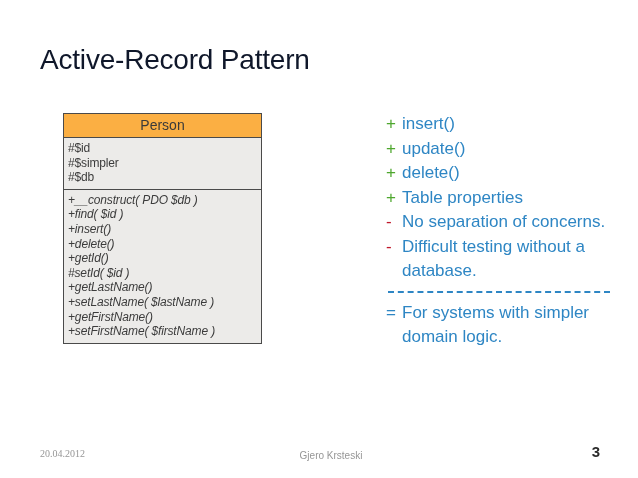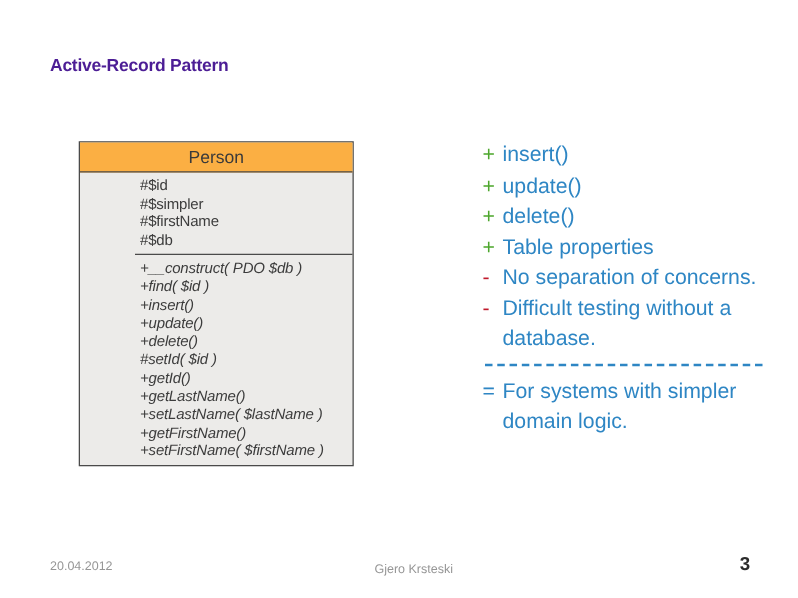--- a/index.html
+++ b/index.html
@@ -14,49 +14,48 @@
     overflow: hidden;
     font-family: "Liberation Sans", sans-serif;
     -webkit-font-smoothing: antialiased;
   }
 
   
   .slide-title {
     position: absolute;
     left: 40px;
     top: 44px;
-    font-size: 14px;
-    font-weight: bold;
-    color: #4c1d95;
+    font-size: 28px;
+    font-weight: normal;
+    color: #0f172a;
     letter-spacing: -0.2px;
     white-space: nowrap;
   }
 
   
   .uml-box {
     position: absolute;
     left: 63px;
     top: 113px;
-    width: 220px;
+    width: 199px;
     border: 1px solid #4a4a4a;
     background: #ecebe9;
     box-sizing: border-box;
   }
   .uml-header {
     background: #fbaf43;
     border-bottom: 1px solid #4a4a4a;
     text-align: center;
     font-size: 14px;
     color: #3a3a3a;
     padding: 3px 0 4px 0;
     line-height: 1.15;
   }
   .uml-section {
     padding: 3px 0 4px 4px;
-    margin-left: 44px;
   }
   .uml-section + .uml-section {
     border-top: 1px solid #4a4a4a;
     font-style: italic;
   }
   .uml-line {
     font-size: 12px;
     line-height: 14.6px;
     color: #3c3c3c;
     white-space: pre;
@@ -102,20 +101,21 @@
     width: 222px;
   }
 
   
   .footer-date {
     position: absolute;
     left: 40px;
     top: 448px;
     font-size: 10px;
     color: #969696;
+    font-family: Liberation Serif, serif;
   }
   .footer-author {
     position: absolute;
     left: 12px;
     top: 450px;
     width: 638px;
     text-align: center;
     font-size: 10px;
     color: #969696;
   }
@@ -133,31 +133,29 @@
 </head>
 <body>
 
 <div class="slide-title">Active-Record Pattern</div>
 
 <div class="uml-box">
   <div class="uml-header">Person</div>
   <div class="uml-section">
     <div class="uml-line">#$id</div>
     <div class="uml-line">#$simpler</div>
-    <div class="uml-line">#$firstName</div>
     <div class="uml-line">#$db</div>
   </div>
   <div class="uml-section">
     <div class="uml-line">+__construct( PDO $db )</div>
     <div class="uml-line">+find( $id )</div>
     <div class="uml-line">+insert()</div>
-    <div class="uml-line">+update()</div>
     <div class="uml-line">+delete()</div>
+    <div class="uml-line">+getId()</div>
     <div class="uml-line">#setId( $id )</div>
-    <div class="uml-line">+getId()</div>
     <div class="uml-line">+getLastName()</div>
     <div class="uml-line">+setLastName( $lastName )</div>
     <div class="uml-line">+getFirstName()</div>
     <div class="uml-line">+setFirstName( $firstName )</div>
   </div>
 </div>
 
 <div class="points">
 
   <div class="point">

